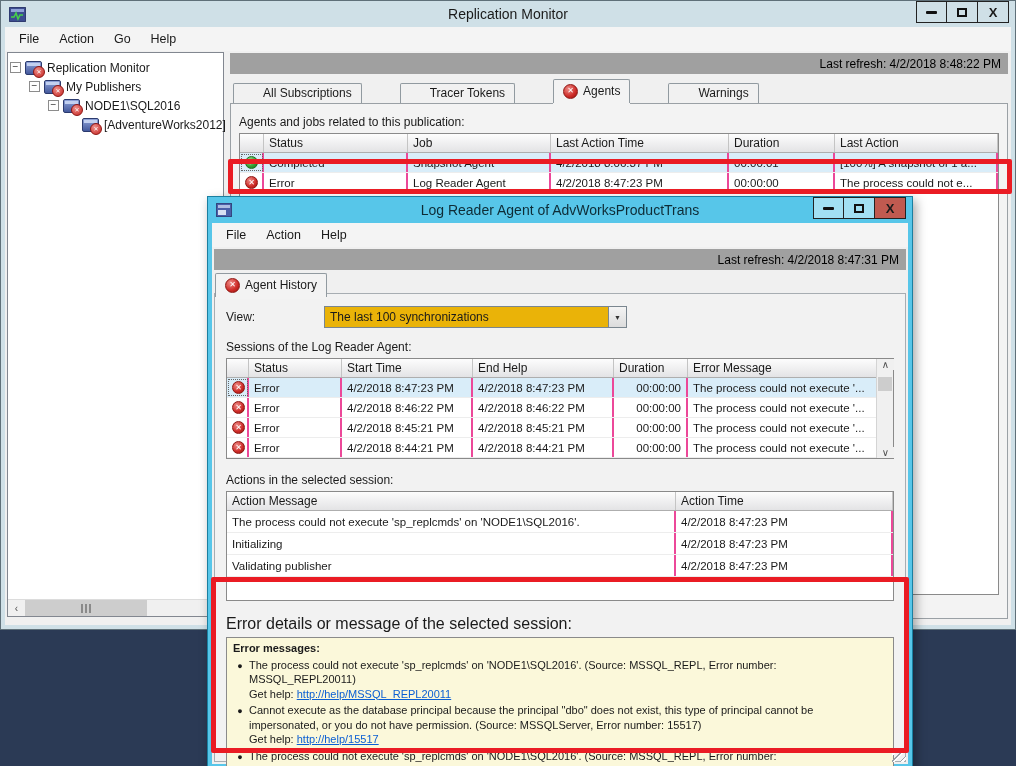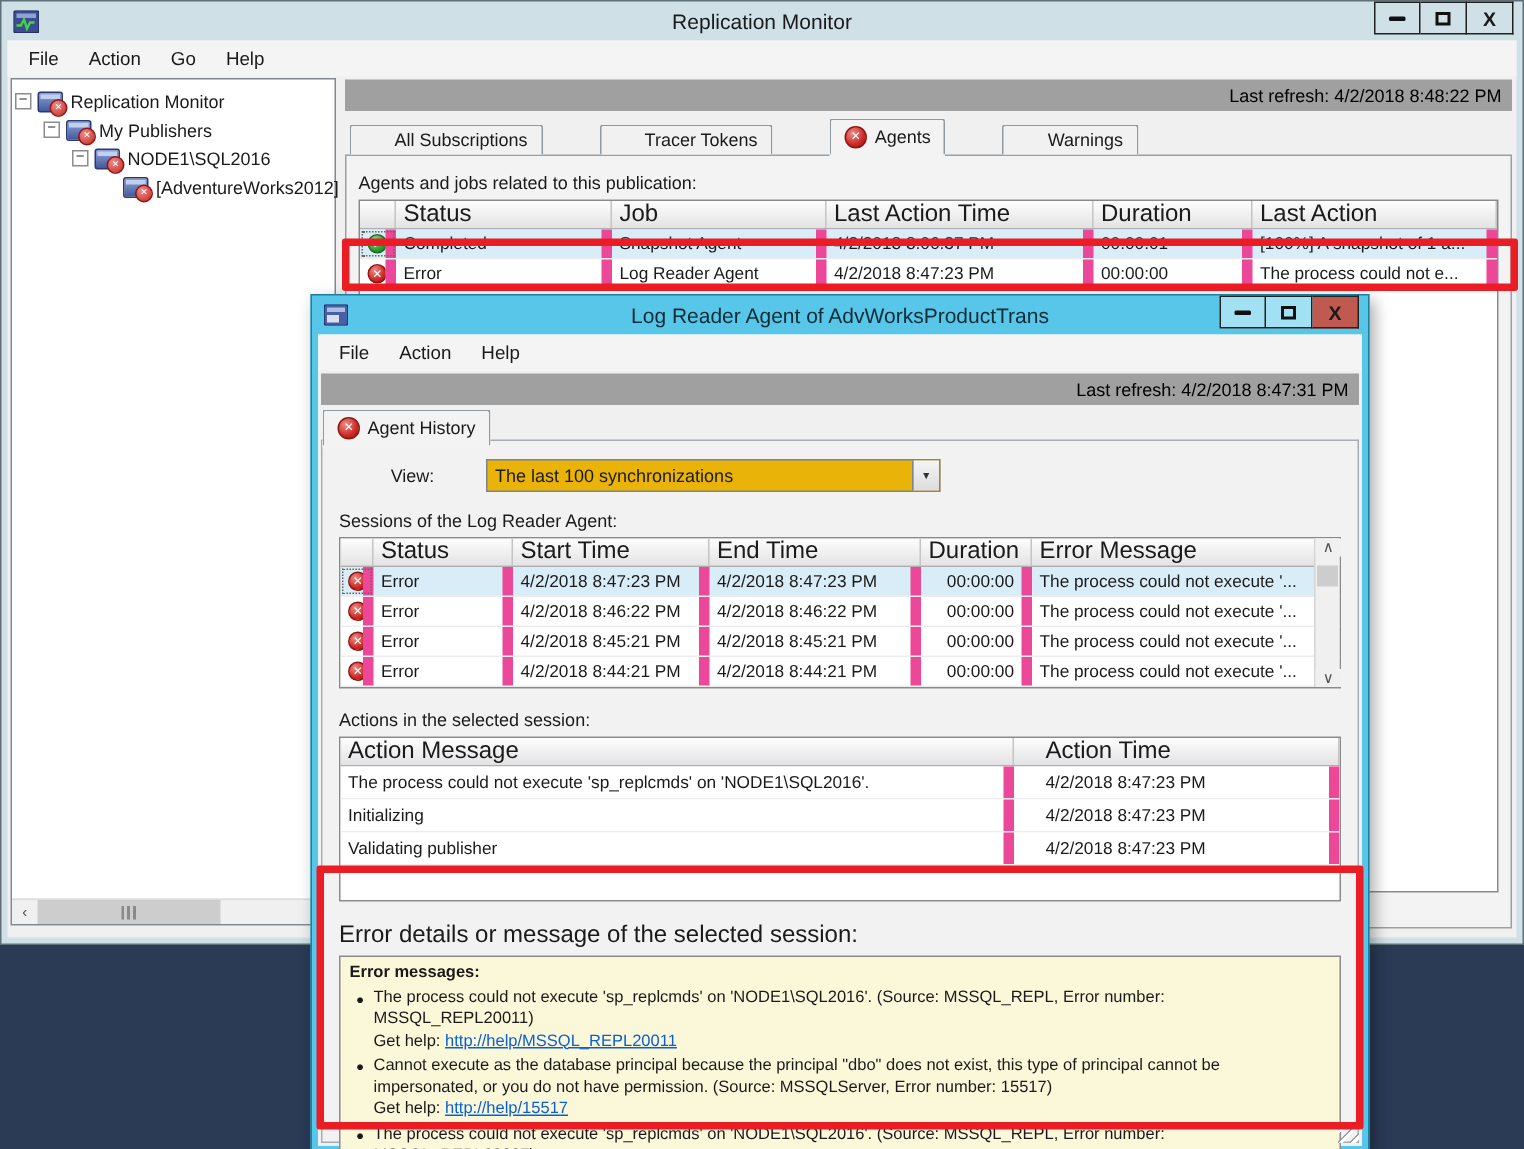--- a/index.html
+++ b/index.html
@@ -57,51 +57,51 @@
   .tree-icon::before { content:""; position:absolute; left:1px; right:1px; top:1px; height:3px; background:#c2d0f0; }
   .tree-icon::after { content:"✕"; position:absolute; right:-4px; bottom:-4px; width:10px; height:10px; background:radial-gradient(circle at 35% 30%, #ee8d88, #c52622); border:1px solid #8f1612; border-radius:50%; color:#fff; font-size:6px; line-height:9px; text-align:center; font-family:"DejaVu Sans", sans-serif; }
   .tree-hscroll { position:absolute; left:0; right:0; bottom:0; height:17px; background:#f0f0f0; border-top:1px solid #dcdcdc; display:flex; align-items:stretch; }
   .scroll-arrow { width:17px; display:flex; align-items:center; justify-content:center; color:#505050; font-size:10px; background:#f0f0f0; }
   .hthumb { width:122px; background:#cdcdcd; display:flex; align-items:center; justify-content:center; }
   .hthumb i { width:11px; height:9px; background:repeating-linear-gradient(90deg, #8a8a8a 0 2px, transparent 2px 4px); }
 
   
   .grid { background:#fff; border:1px solid #8a8a8a; font-size:11.5px; overflow:hidden; }
   .grid-header { display:grid; background:linear-gradient(#fdfdfd, #e3e3e5); border-bottom:1px solid #aeaeae; height:19px; }
-  .hcell { padding:1px 5px; display:flex; align-items:center; border-right:1px solid #c4c4c4; white-space:nowrap; overflow:hidden; font-size:16px; }
+  .hcell { padding:1px 5px; display:flex; align-items:center; border-right:1px solid #c4c4c4; white-space:nowrap; overflow:hidden; font-size:12px; }
   .grid .row { display:grid; height:20px; border-bottom:1px solid #ededed; background:#fff; }
   .row.selected { background:#d9edf9; }
   .row.selected .cell:first-child { outline:1px dotted #666; outline-offset:-2px; }
-  .cell { padding:1px 5px; display:flex; align-items:center; white-space:nowrap; overflow:hidden; border-right:7px solid #ec4899; }
+  .cell { padding:1px 5px; display:flex; align-items:center; white-space:nowrap; overflow:hidden; border-right:2px solid #ec4899; }
   .cell.right { justify-content:flex-end; }
 
   
   .cols-agents { grid-template-columns:24px 144px 143px 178px 106px 1fr; }
   #agents-grid { margin:4px 2px 0; height:462px; }
   .panel-label { font-size:12px; margin:7px 2px 4px; }
 
   
   .right-panel { position:absolute; left:225px; top:2px; right:3px; bottom:6px; }
   .right-panel .tab-strip { margin-top:7px; }
   .right-panel .tab-page { top:50px; left:0; right:0; bottom:0; padding:4px 6px; }
 
   
   .child-page { position:absolute; top:70px; left:2px; right:2px; bottom:2px; border:1px solid #a7adb2; background:#f2f2f2; padding:10px 11px 8px; }
   #child-window .refresh-band { margin:2px 2px 0; }
   #child-window .tab-strip { margin-top:5px; }
   .view-row { display:flex; align-items:center; margin:2px 0 12px; }
-  .view-label { width:98px; font-size:12px;text-align:center; }
+  .view-label { width:98px; font-size:12px; }
   .combo { width:303px; height:22px; background:#eab308; border:1px solid #7a868f; display:flex; align-items:center; justify-content:space-between; padding-left:5px; font-size:12px; }
   .combo-btn { width:18px; height:100%; border-left:1px solid #7a868f; background:linear-gradient(#f4f4f4,#dcdcdc); display:flex; align-items:center; justify-content:center; font-size:7px; color:#333; }
   .cols-sessions { grid-template-columns:22px 93px 131px 141px 74px 1fr; }
   .sessions-wrap { position:relative; height:101px; }
   #sessions-grid { height:101px; margin-right:0; }
   .vscroll { position:absolute; right:1px; top:1px; bottom:1px; width:17px; background:#f0f0f0; border-left:1px solid #d4d4d4; display:flex; flex-direction:column; justify-content:space-between; }
   .vthumb { position:absolute; top:18px; left:1px; right:1px; height:14px; background:#cdcdcd; }
-  .cols-actions { grid-template-columns:449px 1fr;gap:16px; }
+  .cols-actions { grid-template-columns:449px 1fr; }
   #actions-grid { height:110px; margin-top:3px; }
   #actions-grid .row { height:22px; }
   .error-label { font-size:16px; margin:14px 0 4px; }
   .error-box { height:132px; background:#fbf8da; border:1px solid #8a8a8a; padding:3px 8px 4px 4px; font-size:11px; line-height:14.5px; overflow:hidden; }
   .error-box .hdr { font-weight:bold; margin-left:2px; }
   .err-item { display:flex; margin-top:2px; }
   .bullet { width:18px; text-align:center; flex:none; font-size:9px; padding-top:1px; }
   .err-text { flex:1; }
   .get-help a, .get-help span.link { color:#0b5fd3; text-decoration:underline; }
   .resize-grip { position:absolute; right:2px; bottom:2px; width:14px; height:14px; background:repeating-linear-gradient(135deg, transparent 0 3px, #9aa0a5 3px 4px, #fff 4px 6px); }
@@ -299,21 +299,21 @@
         </div>
 
         <div class="panel-label" style="margin-left:0;">Sessions of the Log Reader Agent:</div>
         <div class="sessions-wrap">
           <div class="grid" id="sessions-grid">
             <div class="grid-header cols-sessions">
 
             <span class="hcell"></span>
                 <span class="hcell">Status</span>
                 <span class="hcell">Start Time</span>
-                <span class="hcell">End Time</span>
+                <span class="hcell">End Help</span>
                 <span class="hcell">Duration</span>
                 <span class="hcell">Error Message</span>
               </div>
             <div>
 
                 <div class="row cols-sessions selected">
                   <span class="cell">
                     <span class="sicon icon-error"></span>
                   </span>
                   <span class="cell">Error</span>

